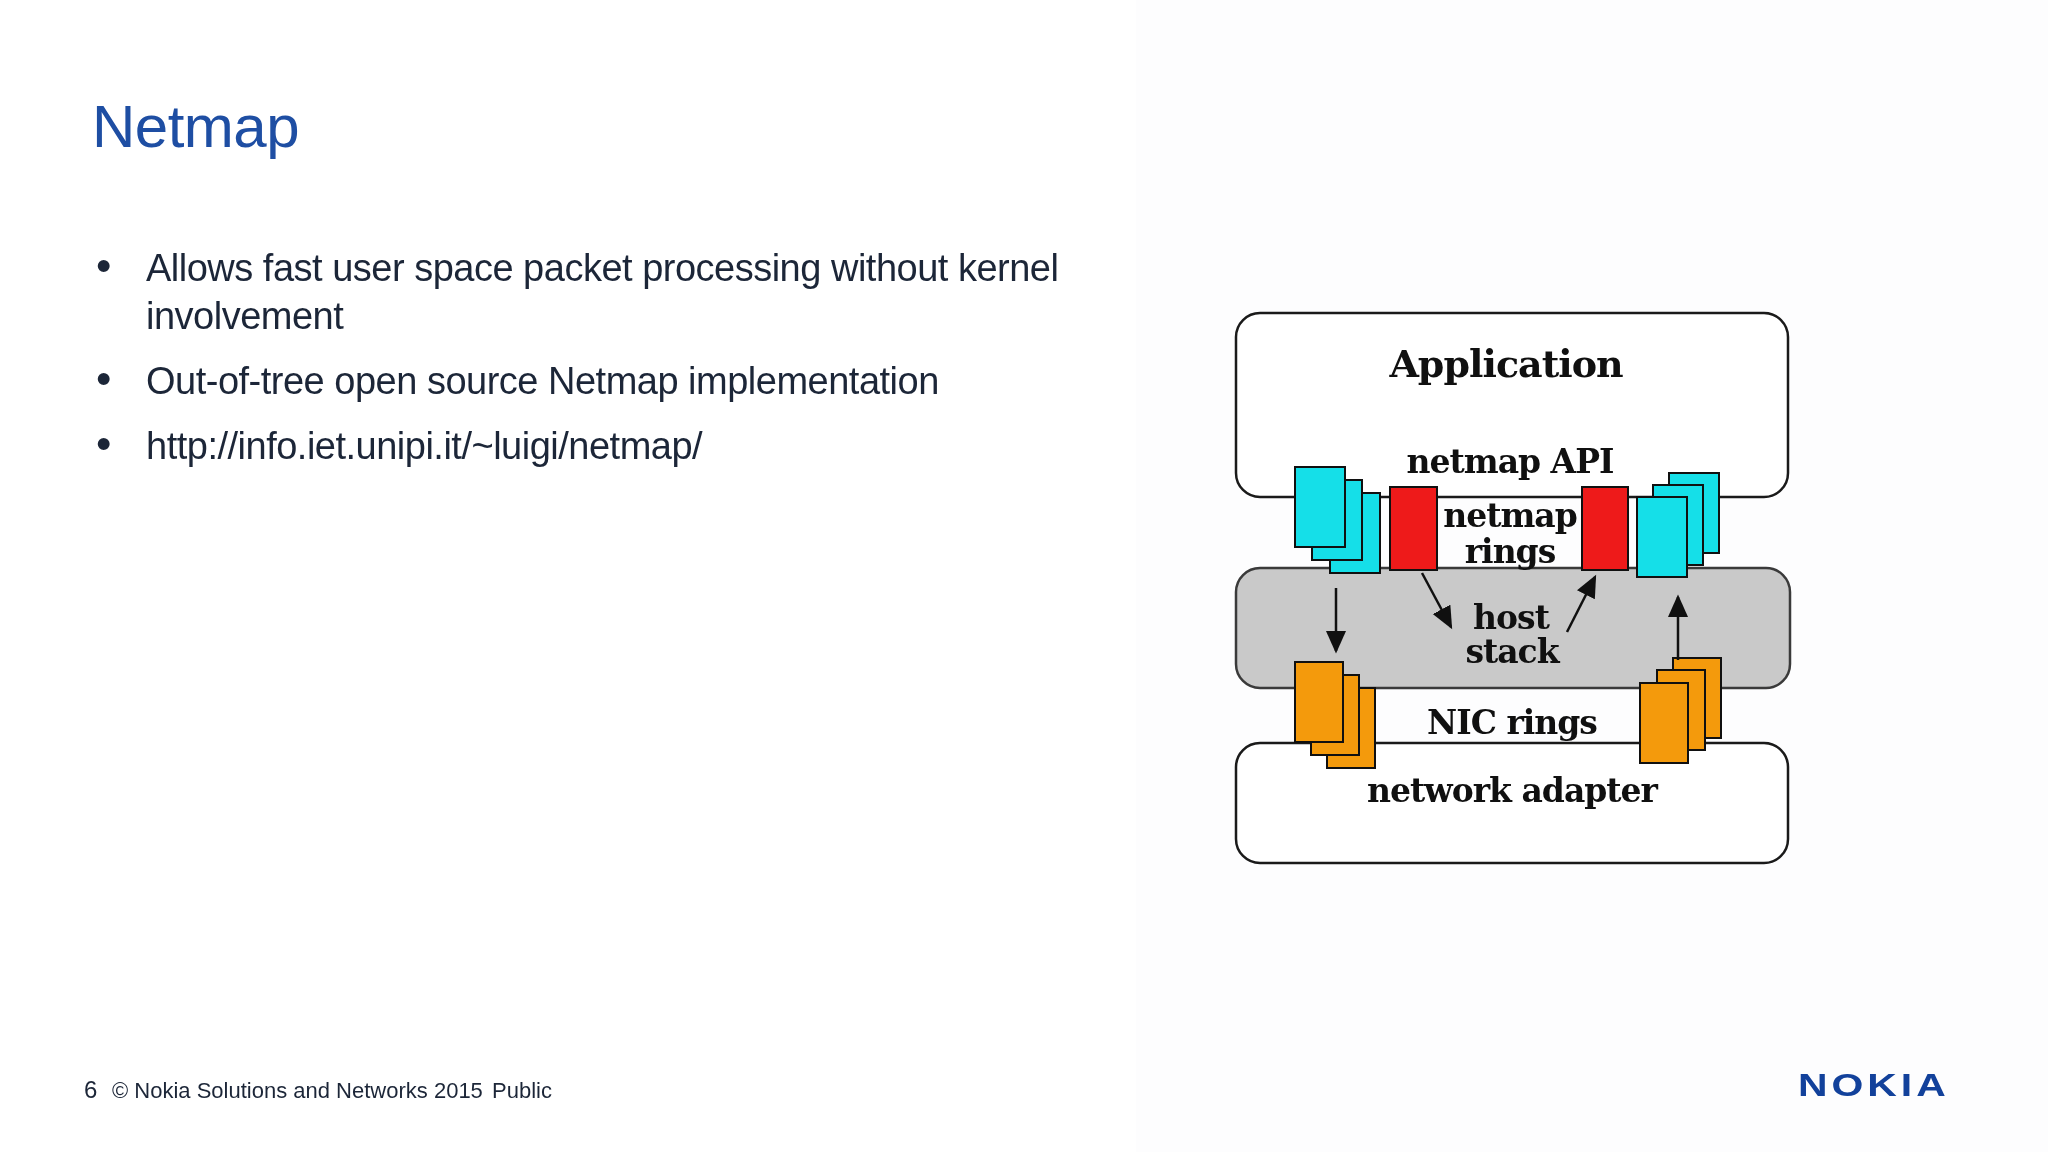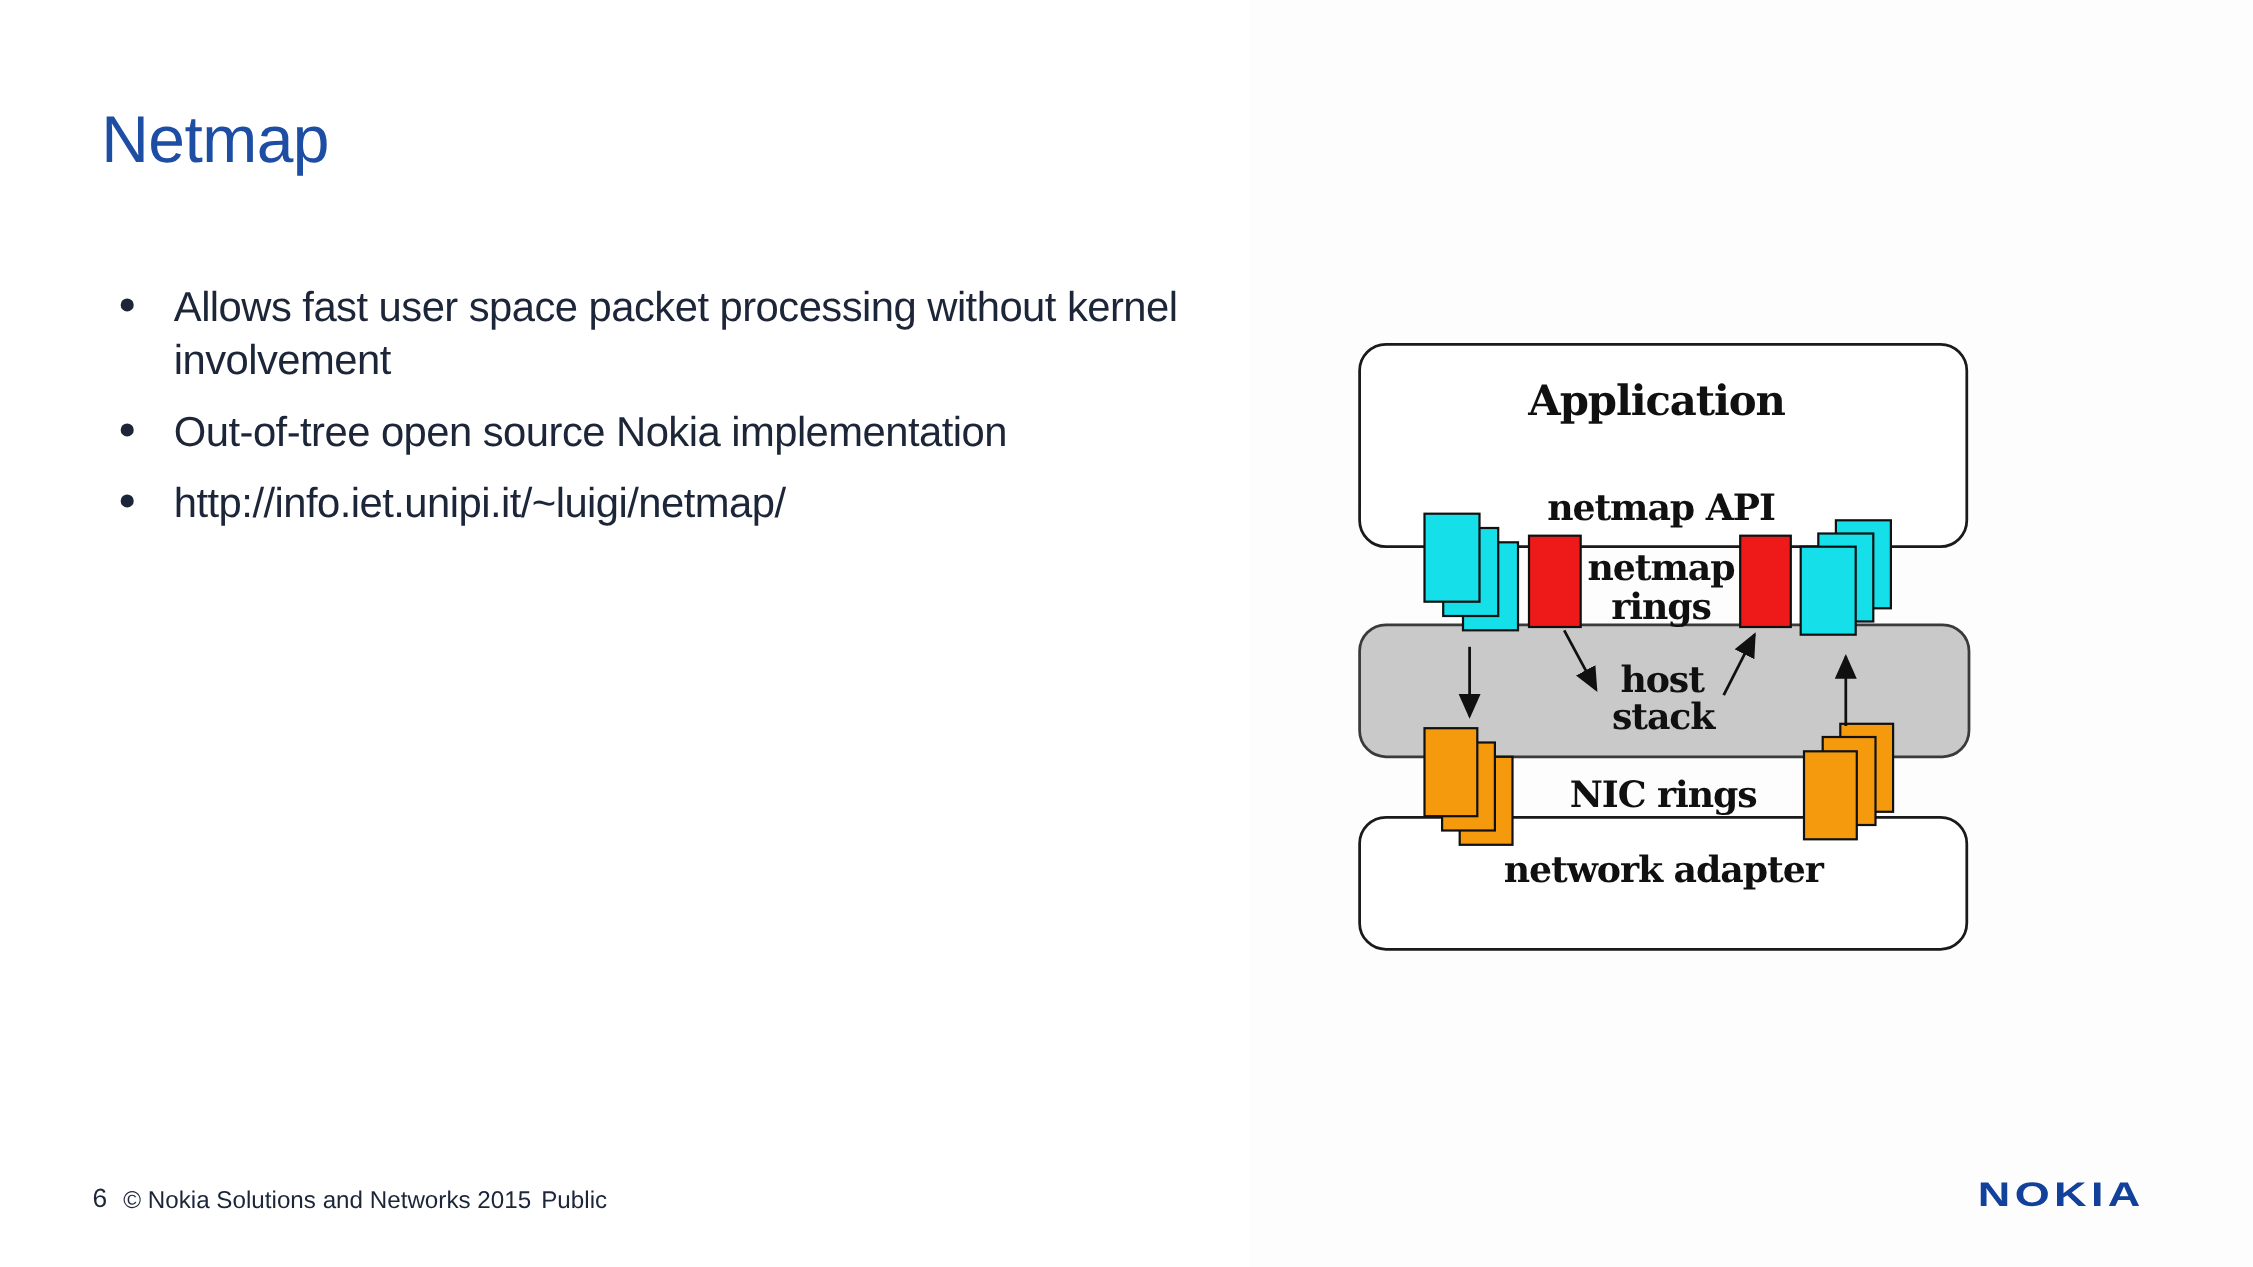--- a/index.html
+++ b/index.html
@@ -13,21 +13,21 @@
     position:absolute;left:1136px;top:0;width:912px;height:1152px;
     background:#fdfdfe;
   }
   .page-title{
     position:absolute;left:92px;top:52px;
     font-size:60px;font-weight:400;color:var(--title_color,#1e4ea3);
     letter-spacing:-0.5px;
   }
   .bullets{
     position:absolute;left:92px;top:240px;width:1120px;
-    list-style:none;margin:16px;padding:0;
+    list-style:none;margin:4px;padding:0;
     font-size:38px;line-height:48px;letter-spacing:-0.5px;
     color:var(--body_text_color,#1c2638);
   }
   .bullets li{
     position:relative;padding-left:50px;margin-bottom:17px;
     white-space:pre-line;
   }
   .bullets li::before{
     content:"\2022";
     position:absolute;left:0;top:-2px;font-size:44px;
@@ -58,21 +58,21 @@
 </head>
 <body>
 
 <div class="figure-region"></div>
 
 <h1 class="page-title">Netmap</h1>
 
 <ul class="bullets">
   <li>Allows fast user space packet processing without kernel
 involvement</li>
-  <li>Out-of-tree open source Nokia implementation</li>
+  <li>Out-of-tree open source Netmap implementation</li>
   <li>http://info.iet.unipi.it/~luigi/netmap/</li>
 </ul>
 
 <svg class="diagram" viewBox="0 0 570 570" xmlns="http://www.w3.org/2000/svg">
   <defs>
     <marker id="ah" markerWidth="12" markerHeight="12" refX="8" refY="4" orient="auto">
       <path d="M0,0 L9,4 L0,8 z" fill="#101010"></path>
     </marker>
   </defs>
 

